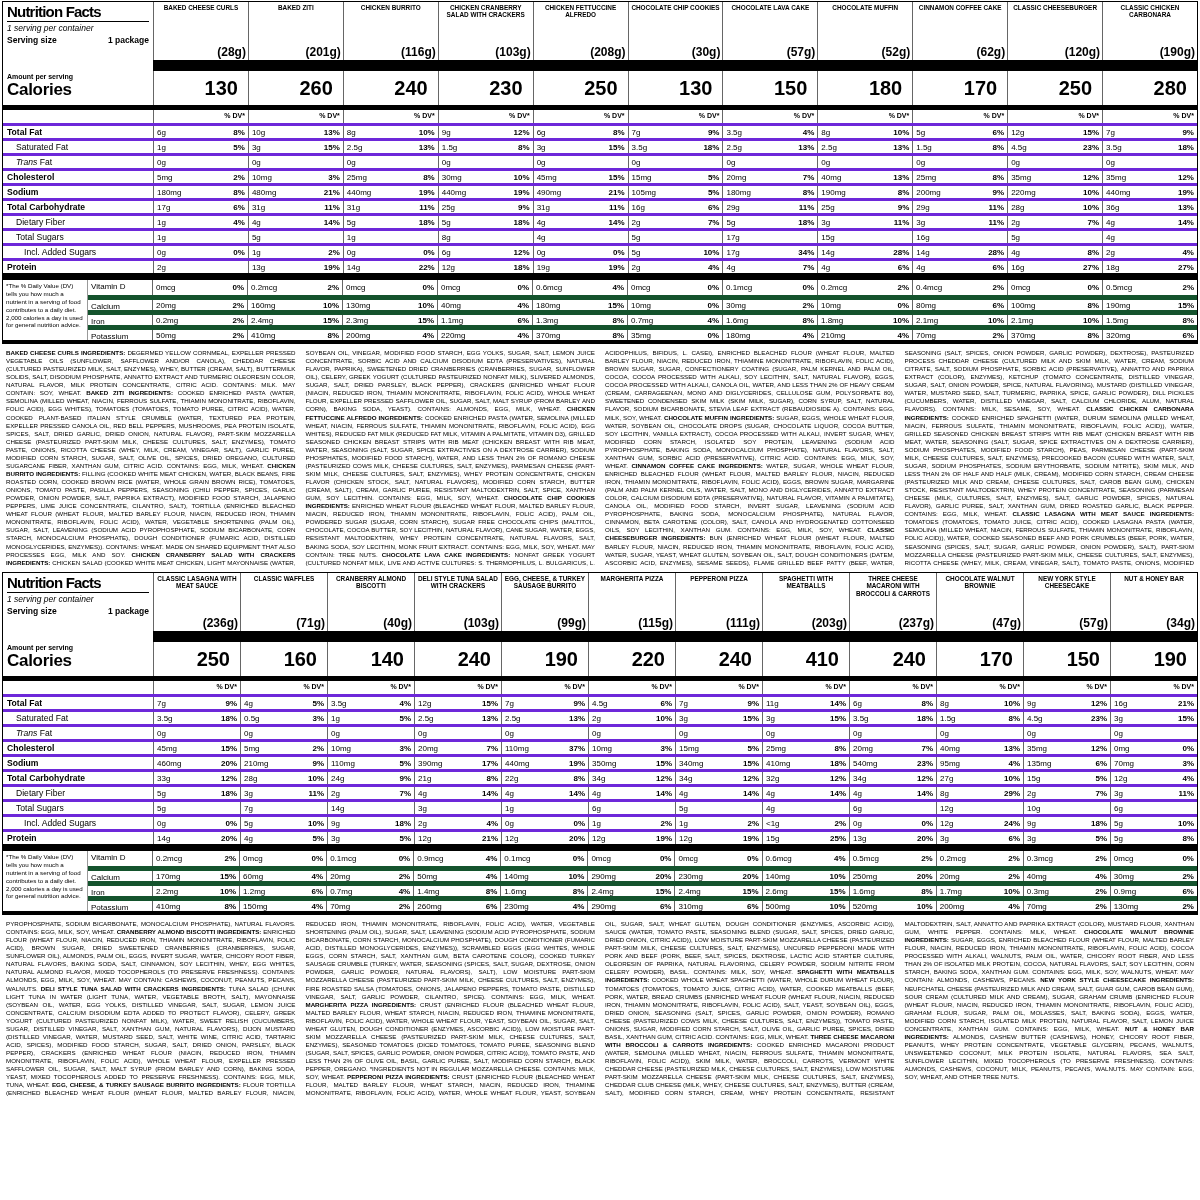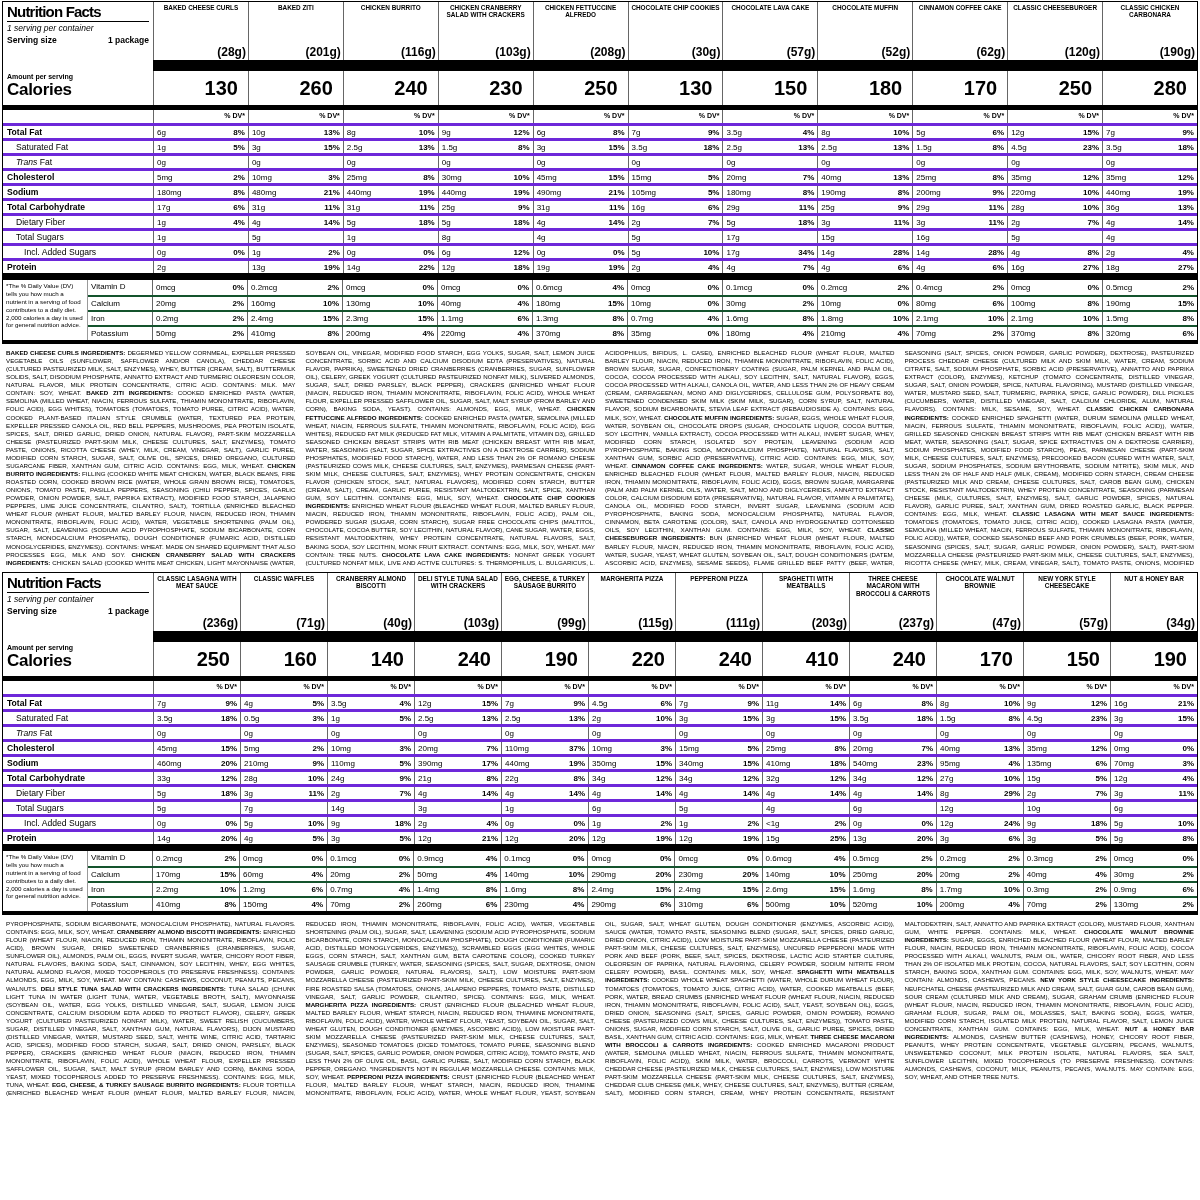--- a/index.html
+++ b/index.html
@@ -35,21 +35,21 @@
   .b{font-weight:bold;}
   .ind1{padding-left:13px;}
   .ind2{padding-left:21px;}
   .val{flex:1;display:flex;justify-content:space-between;align-items:center;padding:0 3px;min-width:0;overflow:hidden;}
   .amt{font-size:8px;}
   .pct{font-size:8px;font-weight:bold;}
   .r-thick{height:7px;background:#000;}
   .micro{display:flex;}
   .footnote{width:85px;font-size:6.2px;line-height:1.27;padding:2px 3px;border-right:1px solid #999;}
   .micro-right{flex:1;display:flex;flex-direction:column;}
-  .r-m{height:15px;border-top:2px solid #14532d;display:flex;}
+  .r-m{height:15px;border-top:5px solid #14532d;display:flex;}
   .micro-right .r-m:first-child{border-top:none;}
   .m-label{width:64px;font-size:8px;padding:2px 2px 0 3px;white-space:nowrap;overflow:hidden;}
   .ing{column-count:4;column-gap:10px;font-size:6.2px;line-height:1.3;text-align:justify;
     margin:5px 4px;overflow:hidden;letter-spacing:0;}
   .ing[data-panel="0"]{height:218px;}
   .ing[data-panel="1"]{height:272px;}
   .entry .lead{font-weight:bold;}
 </style>
 </head>
 <body>

